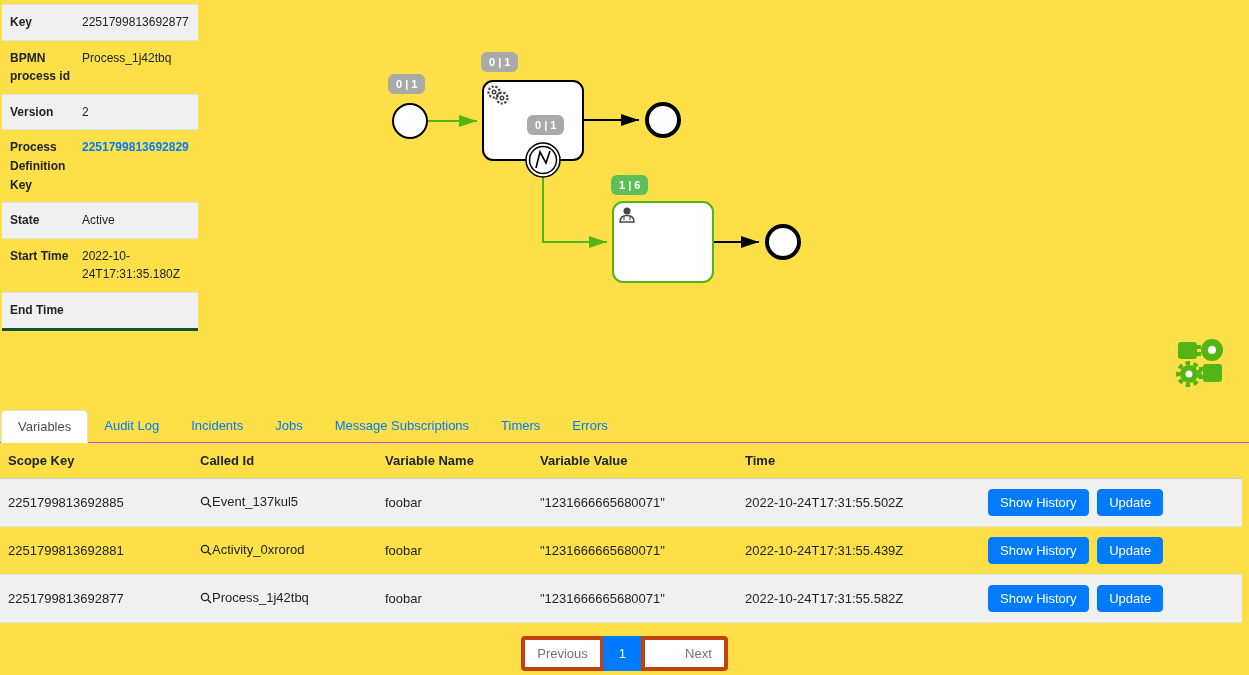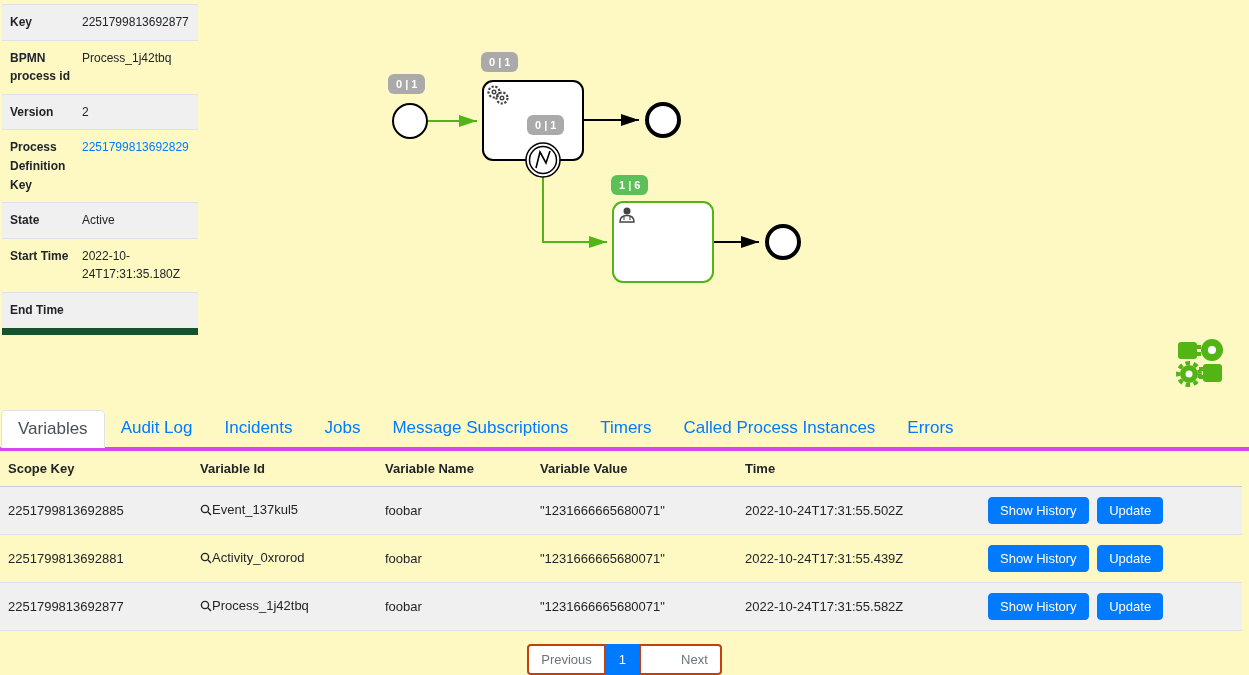--- a/index.html
+++ b/index.html
@@ -1,62 +1,62 @@
 <!DOCTYPE html>
 <html><head>
 <meta charset="utf-8">
 <style>
   * { box-sizing: border-box; margin: 0; padding: 0; }
   html,body { background:#fff; }
   body { font-family: "Liberation Sans", sans-serif; color:#212529; }
-  .page { position:relative; width:1249px; height:675px; background:#fef9c3; overflow:hidden; }
+  .page { position:relative; width:1249px; height:675px; background:#fde047; overflow:hidden; }
 
   
   .details { position:absolute; top:4px; left:2px; width:196px; font-size:12px; }
   .details .drow { display:flex; border-top:1px solid #dee2e6; padding:8px 8px; line-height:1.55; }
-  .details .drow:last-child { border-bottom:7px solid #14532d; }
+  .details .drow:last-child { border-bottom:3px solid #14532d; }
   .details .drow:nth-child(odd) { background:#f0f0f0; }
   .details .dlabel { width:72px; font-weight:bold; flex:none; padding-right:6px; }
   .details .dvalue { flex:1; word-break:break-word; }
-  .details .dvalue.link { color:#007bff; cursor:pointer; }
+  .details .dvalue.link { color:#007bff; cursor:pointer;font-weight:bold; }
 
   
   .diagram { position:absolute; left:375px; top:50px; width:440px; height:245px; }
   .badge { position:absolute; font-size:11px; font-weight:bold; color:#fff;
            padding:3px 8px; border-radius:6px; line-height:1.3; white-space:nowrap; }
   .badge.gray  { background:#aaaaaa; }
   .badge.green { background:#5dbf57; }
   .badge-start    { left:13px;  top:24px; }
   .badge-task     { left:106px; top:2px;  }
   .badge-boundary { left:152px; top:65px; }
   .badge-user     { left:236px; top:125px;}
 
   .bpmn-logo { position:absolute; left:1176px; top:337px; width:50px; height:50px; }
 
   
   .bottom { position:absolute; top:410px; left:0; width:1249px; }
-  .tabs { display:flex; list-style:none; border-bottom:4px solid #d946ef; font-size:17px; padding-left:1px; }
+  .tabs { display:flex; list-style:none; border-bottom:1px solid #d946ef; font-size:13px; padding-left:1px; }
   .tab { padding:8px 16px; color:#007bff; cursor:pointer; white-space:nowrap; }
   .tab.active { color:#495057; background:#fff; border:1px solid #dee2e6; border-bottom:1px solid #fff;
                 margin-bottom:-1px; border-radius:5px 5px 0 0; }
 
   table.vars { width:1242px; border-collapse:collapse; font-size:13px; }
   table.vars thead th { text-align:left; font-weight:bold; padding:10px 8px; border-bottom:1px solid #c8cdd2; }
   table.vars tbody tr { border-top:1px solid #dee2e6; }
   table.vars tbody tr:last-child { border-bottom:1px solid #dee2e6; }
   table.vars tbody tr:nth-child(odd) { background:#f0f0f0; }
   table.vars td { padding:10px 8px; vertical-align:middle; }
   .col-scope { width:192px; } .col-elem { width:185px; } .col-name { width:155px; }
   .col-value { width:205px;margin-left:27px; } .col-time { width:243px; } .col-actions { width:262px; }
   .elem-link { color:#212529; cursor:pointer; display:inline-flex; align-items:center; }
   .btn { display:inline-block; background:#007bff; border:1px solid #007bff; color:#fff;
          font-size:13px; font-family:inherit; padding:5px 11px; border-radius:4px; cursor:pointer; margin-right:5px; }
 
   .pagination { display:flex; width:fit-content; margin:13px auto 0 auto; font-size:13px; }
-  .page-link { padding:6px 12px; border:2px solid #c2410c; color:#6c757d; background:#fff; cursor:pointer; }
+  .page-link { padding:6px 12px; border:4px solid #c2410c; color:#6c757d; background:#fff; cursor:pointer; }
   .page-link.prev { border-radius:4px 0 0 4px; }
   .page-link.next { border-radius:0 4px 4px 0; margin-left:-1px;padding-left:40px; }
   .page-link.active { background:#007bff; border-color:#007bff; color:#fff; margin-left:-1px; }
 </style>
 </head>
 <body>
 
 <div class="page">
 
   <div class="details">
@@ -157,29 +157,28 @@
   </svg>
 
   <div class="bottom">
     <ul class="tabs">
       <li class="tab active">Variables</li>
       <li class="tab">Audit Log</li>
       <li class="tab">Incidents</li>
       <li class="tab">Jobs</li>
       <li class="tab">Message Subscriptions</li>
       <li class="tab">Timers</li>
-      <li class="tab">Called Process Instances</li>
       <li class="tab">Errors</li>
     </ul>
 
     <table class="vars">
       <thead>
         <tr>
           <th class="col-scope">Scope Key</th>
-          <th class="col-elem">Variable Id</th>
+          <th class="col-elem">Called Id</th>
           <th class="col-name">Variable Name</th>
           <th class="col-value">Variable Value</th>
           <th class="col-time">Time</th>
           <th class="col-actions"></th>
         </tr>
       </thead>
       <tbody>
         <tr>
           <td>2251799813692885</td>
           <td>

